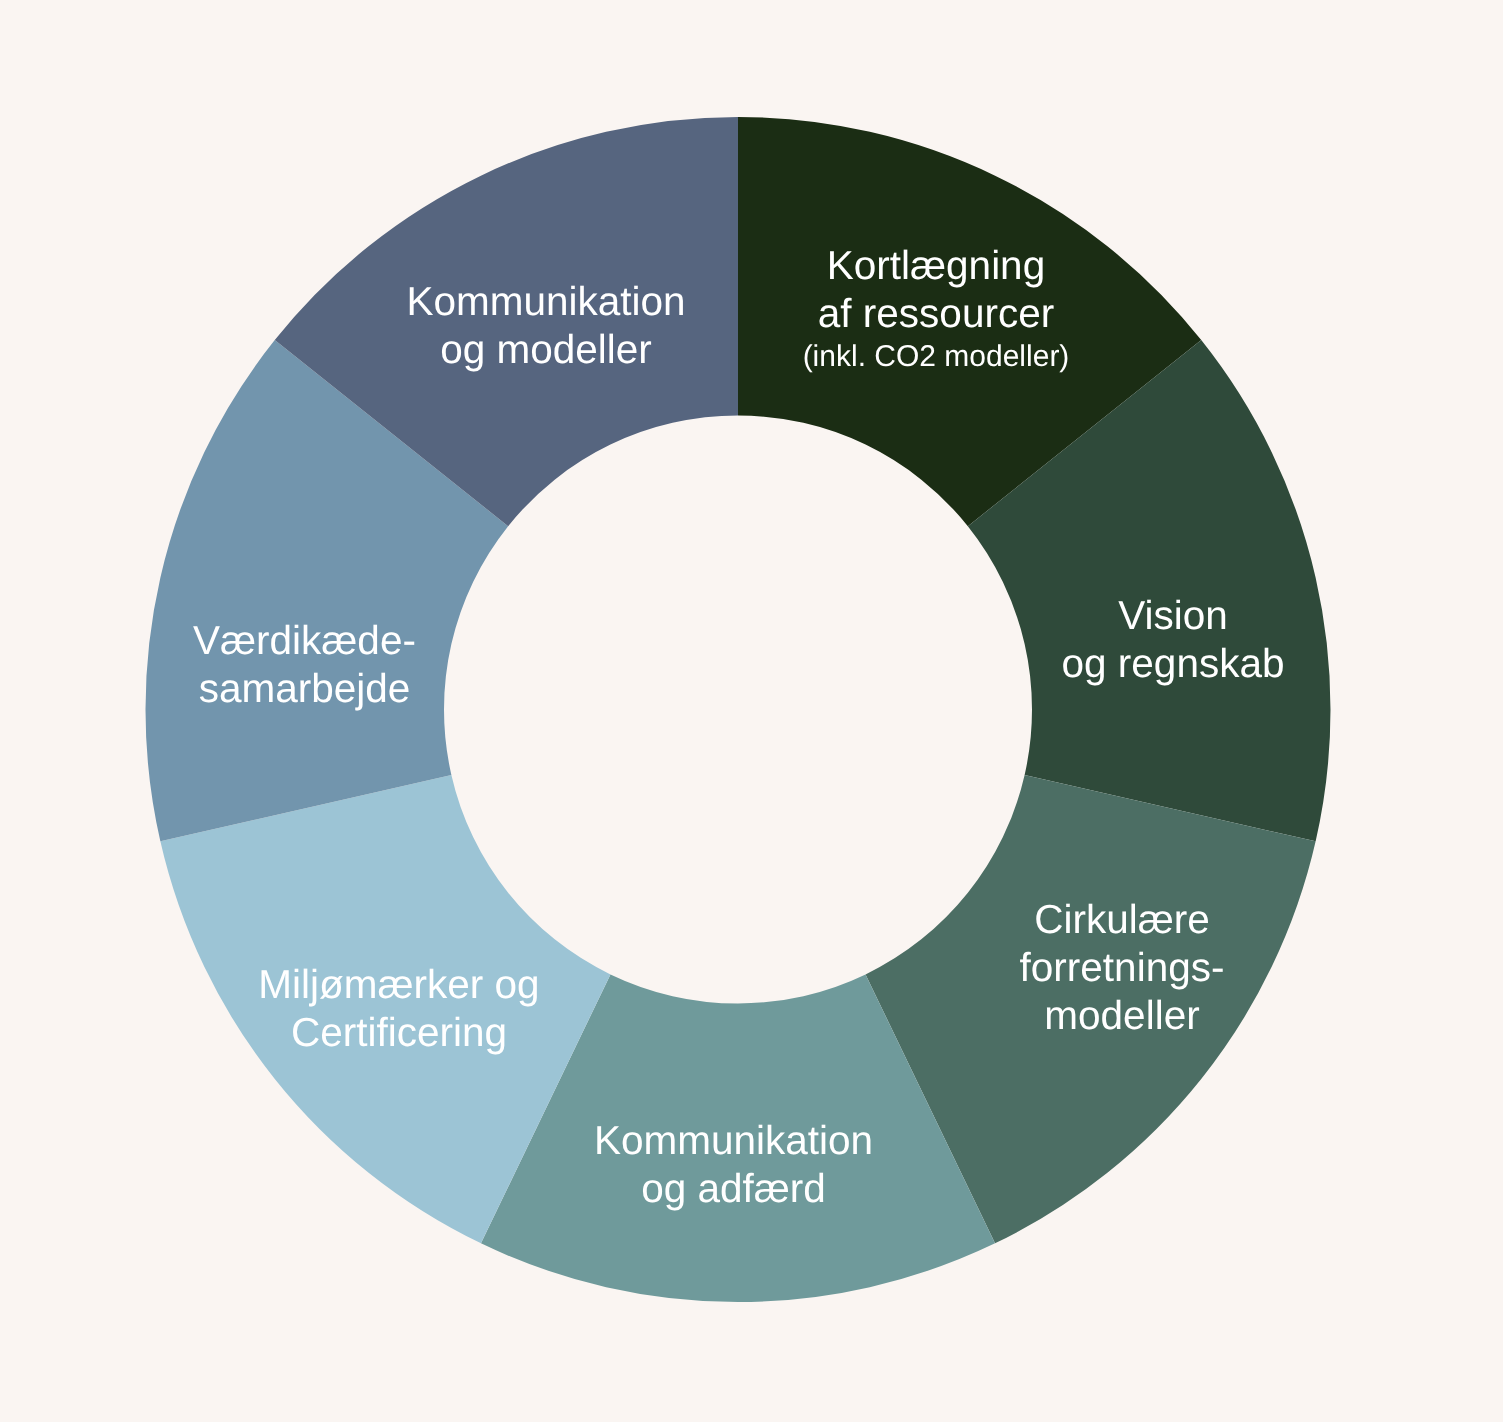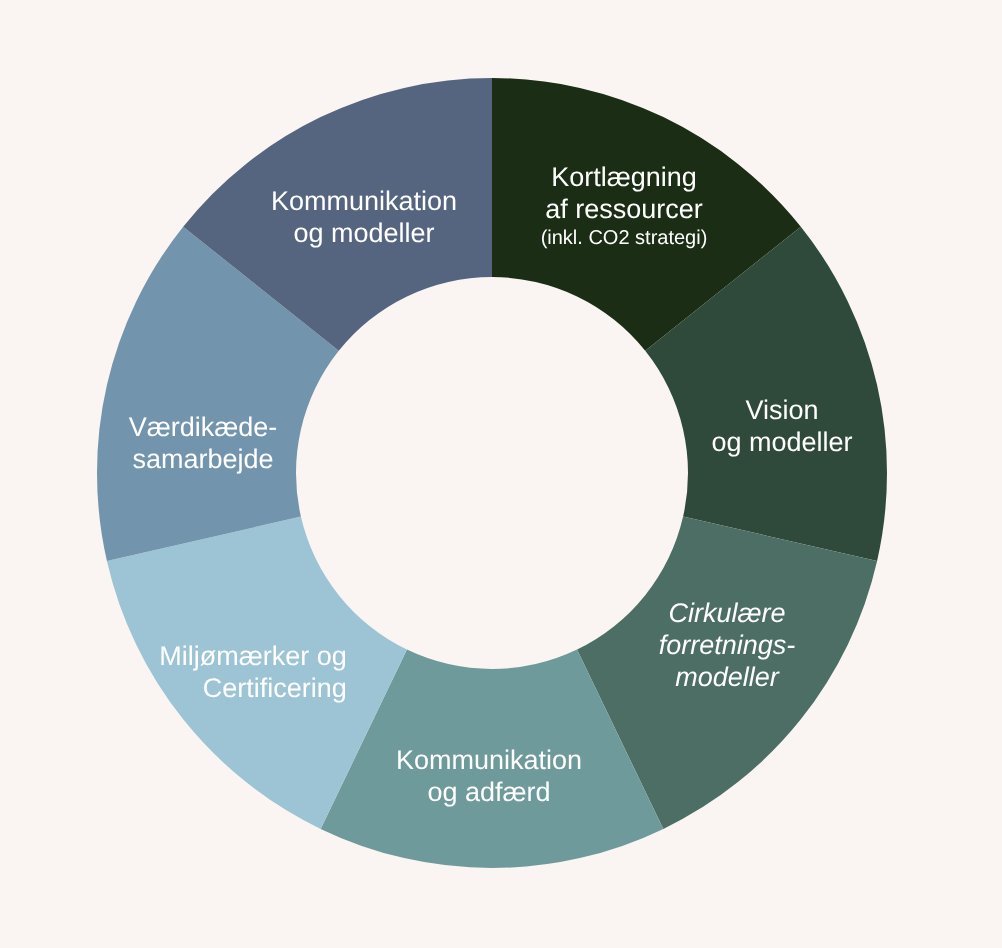--- a/index.html
+++ b/index.html
@@ -64,29 +64,29 @@
         <path class="seg-path" d="M 877.0921417742574 560.9149722386085 A 395 395 0 0 1 663.3574565080902 828.8955213248377 L 577.0280037356599 649.5962586827043 A 196 196 0 0 0 683.083695665201 516.6236317943475 Z" fill="#4c6e64"></path>
         <path class="seg-path" d="M 663.3574565080902 828.8955213248377 A 395 395 0 0 1 320.64254349190986 828.8955213248377 L 406.9719962643401 649.5962586827043 A 196 196 0 0 0 577.0280037356599 649.5962586827043 Z" fill="#6f9a9b"></path>
         <path class="seg-path" d="M 320.64254349190986 828.8955213248377 A 395 395 0 0 1 106.9078582257427 560.9149722386086 L 300.91630433479895 516.6236317943476 A 196 196 0 0 0 406.9719962643401 649.5962586827043 Z" fill="#9cc4d5"></path>
         <path class="seg-path" d="M 106.9078582257427 560.9149722386086 A 395 395 0 0 1 183.17042399225232 226.72922832200572 L 338.7579825379278 350.7998196230712 A 196 196 0 0 0 300.91630433479895 516.6236317943476 Z" fill="#7295ad"></path>
         <path class="seg-path" d="M 183.17042399225232 226.72922832200572 A 395 395 0 0 1 491.99999999999994 78 L 491.99999999999994 277 A 196 196 0 0 0 338.7579825379278 350.7998196230712 Z" fill="#56657f"></path>
       </g>
   </svg>
 
   <div id="label-layer">
       <div class="seg-label" style="left: 624px; top: 206px;"><span class="main">Kortlægning
-af ressourcer</span><span class="sub">(inkl. CO2 strategi)</span></div>
+af ressourcer</span><span class="sub">(inkl. CO2 modeller)</span></div>
       <div class="seg-label" style="left: 782px; top: 427px;"><span class="main">Vision
-og modeller</span></div>
-      <div class="seg-label" style="left: 727px; top: 646px; font-style: italic;"><span class="main">Cirkulære
+og regnskab</span></div>
+      <div class="seg-label" style="left: 748px; top: 646px;"><span class="main">Cirkulære
 forretnings-
 modeller</span></div>
       <div class="seg-label" style="left: 489px; top: 777px;"><span class="main">Kommunikation
 og adfærd</span></div>
-      <div class="seg-label" style="left: 253px; top: 673px; text-align: right;"><span class="main">Miljømærker og
+      <div class="seg-label" style="left: 266px; top: 673px;"><span class="main">Miljømærker og
 Certificering</span></div>
       <div class="seg-label" style="left: 203px; top: 427px; margin-top: 17px;"><span class="main">Værdikæde-
 samarbejde</span></div>
       <div class="seg-label" style="left: 364px; top: 218px;"><span class="main">Kommunikation
 og modeller</span></div>
     </div>
 
 </div>
 
 </body></html>

